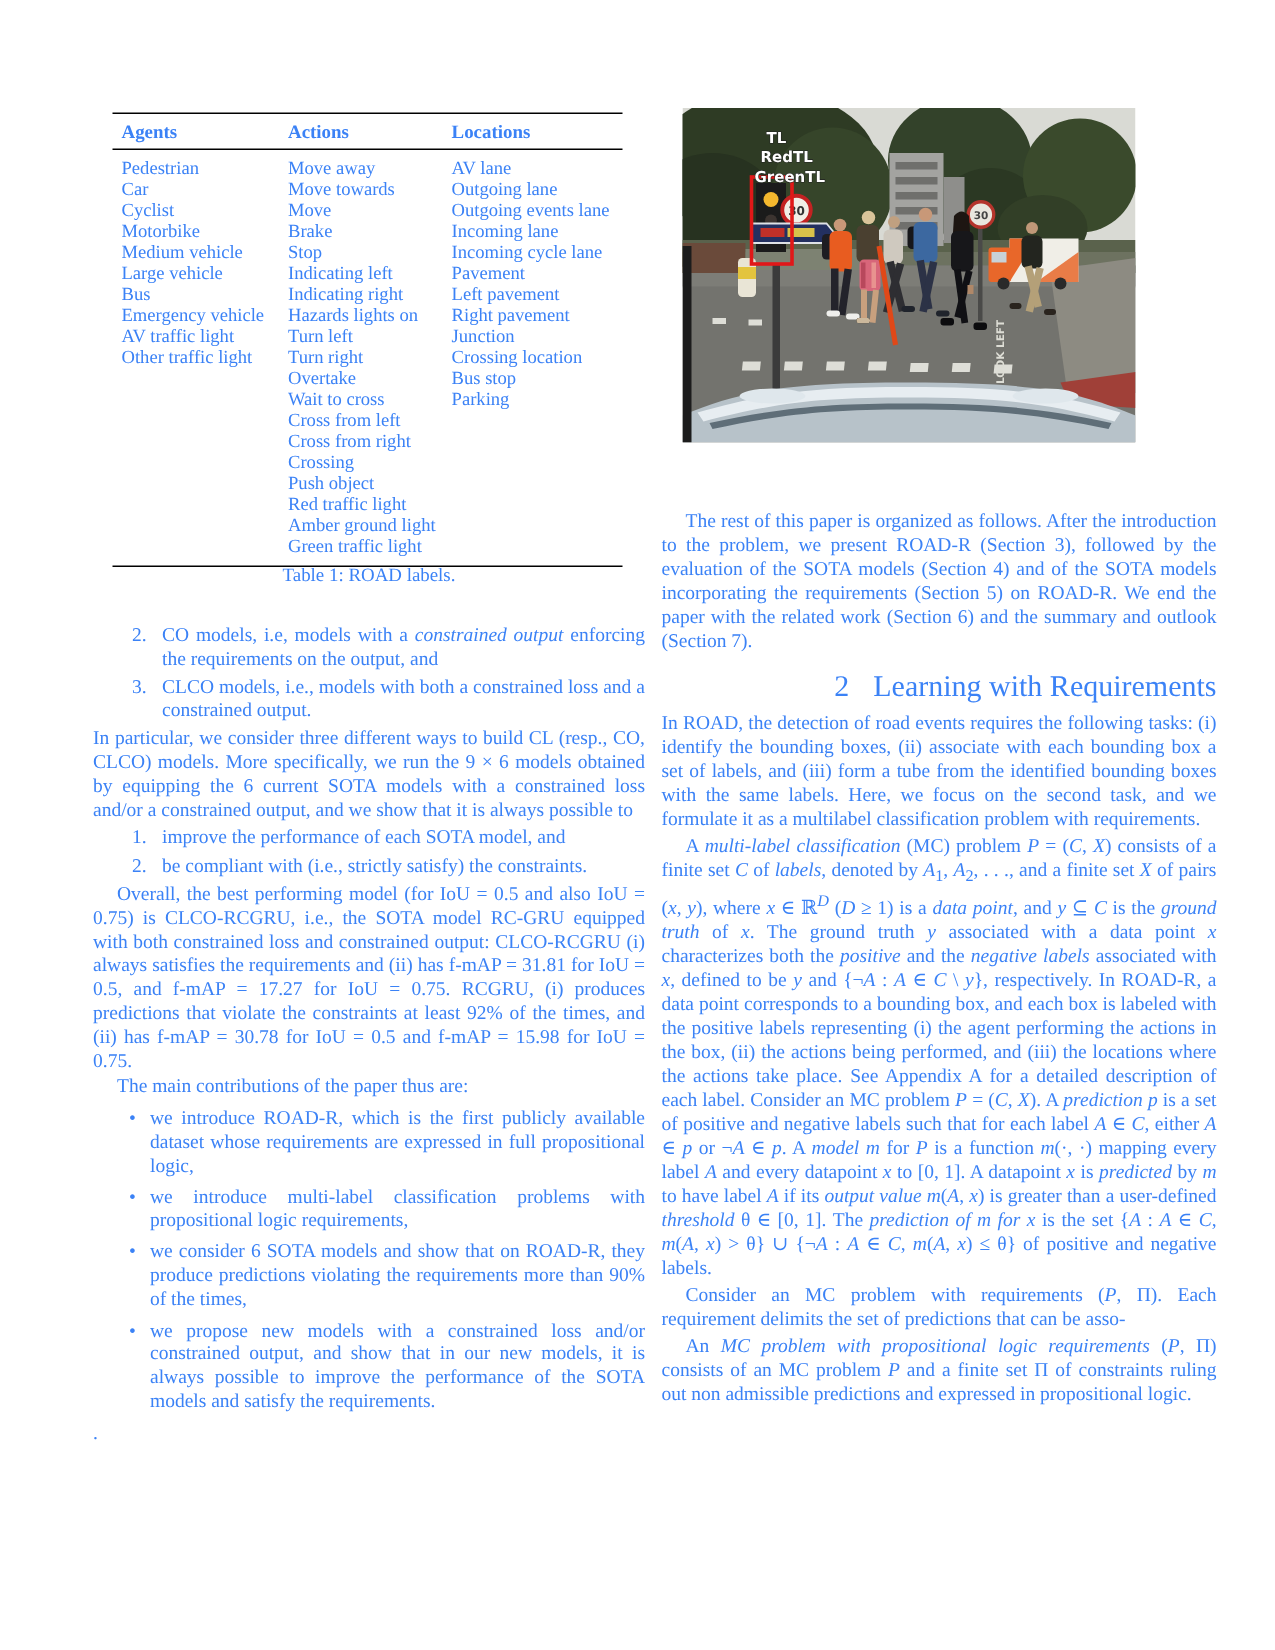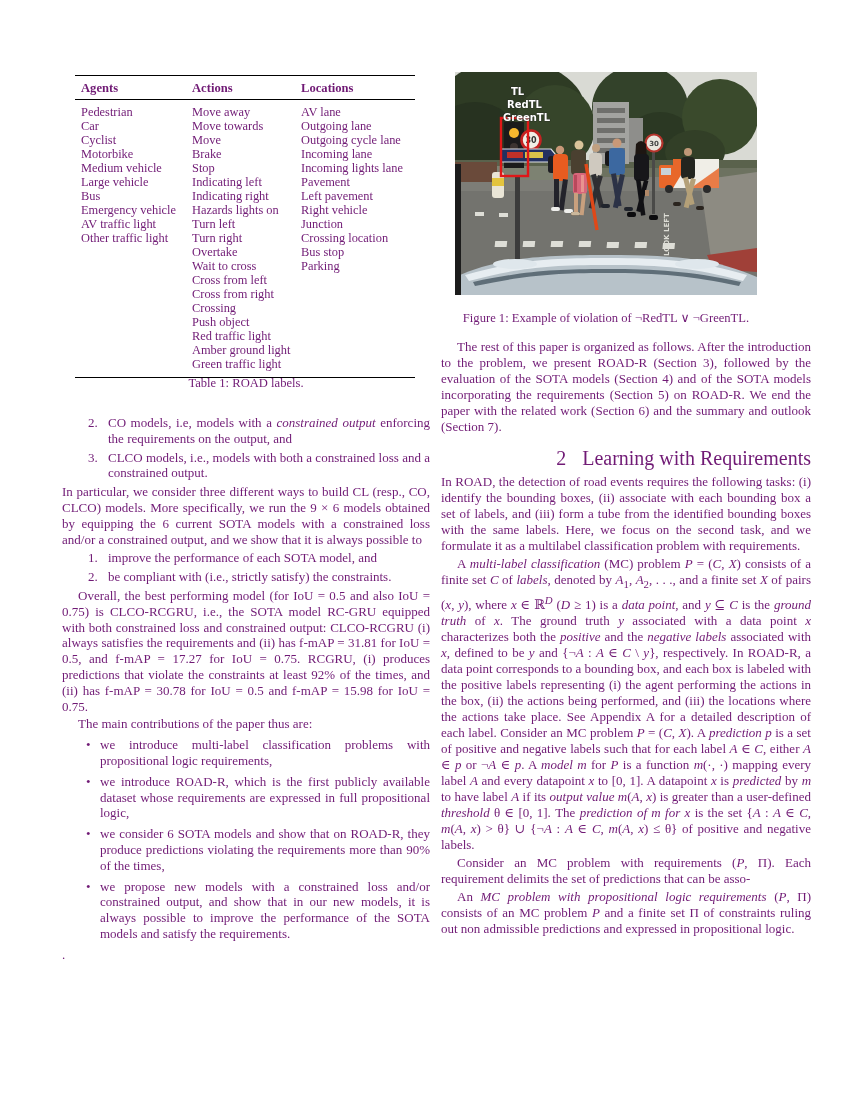--- a/index.html
+++ b/index.html
@@ -1,16 +1,16 @@
 <!DOCTYPE html>
 <html><head>
 <meta charset="utf-8">
 <style>
   html,body{margin:0;padding:0;width:850px;height:1100px;background:#ffffff;overflow:hidden;}
-  .page{position:relative;width:850px;height:1100px;background:#fff;color:#701a75;
+  .page{position:relative;width:850px;height:1100px;background:#fff;color:#3b82f6;
         font-family:"Liberation Serif","DejaVu Serif",serif;}
   
   .roadtable{position:absolute;left:75px;top:75px;width:340px;font-size:12.4px;line-height:14px;}
   .roadtable .rule-thick{border-top:1.6px solid #000;}
   .roadtable .rule-thin{border-top:0.9px solid #000;}
   .thead{display:flex;font-weight:bold;padding:5px 0 4px 6px;font-size:12.6px;}
   .tbody{display:flex;padding:5px 0 6px 6px;}
   .tcol-a{width:113px;}
   .tcol-b{width:111px;}
   .tcol-c{width:116px;}
@@ -87,26 +87,26 @@
           <div class="trow">Crossing</div>
           <div class="trow">Push object</div>
           <div class="trow">Red traffic light</div>
           <div class="trow">Amber ground light</div>
           <div class="trow">Green traffic light</div>
         </div>
       <div class="tcol-c">
 
       <div class="trow">AV lane</div>
           <div class="trow">Outgoing lane</div>
-          <div class="trow">Outgoing cycle lane</div>
+          <div class="trow">Outgoing events lane</div>
           <div class="trow">Incoming lane</div>
-          <div class="trow">Incoming lights lane</div>
+          <div class="trow">Incoming cycle lane</div>
           <div class="trow">Pavement</div>
           <div class="trow">Left pavement</div>
-          <div class="trow">Right vehicle</div>
+          <div class="trow">Right pavement</div>
           <div class="trow">Junction</div>
           <div class="trow">Crossing location</div>
           <div class="trow">Bus stop</div>
           <div class="trow">Parking</div>
         </div>
     </div>
     <div class="rule-thick"></div>
   </div>
   <div class="tablecaption">Table 1: ROAD labels.</div>
 
@@ -268,21 +268,20 @@
       <rect x="0" y="92" width="6" height="131" fill="#1c1c1c"></rect>
 
       <rect x="46" y="46" width="27" height="58" fill="none" stroke="#e01818" stroke-width="2.4"></rect>
       <g>
         <text class="fig-label" x="56" y="23" font-size="10">TL</text>
         <text class="fig-label" x="52" y="36" font-size="10">RedTL</text>
         <text class="fig-label" x="48" y="49" font-size="10">GreenTL</text>
       </g>
     </svg>
   </div>
-  <div class="figcaption">Figure 1: Example of violation of ¬RedTL ∨ ¬GreenTL.</div>
 
   <div class="col col-left">
     <div class="enum">
 
         <div class="enum-item">
           <span class="num">2.</span>
           <div class="itxt">CO models, i.e, models with a <i>constrained output</i> enforcing the requirements on the output, and</div>
         </div>
 
         <div class="enum-item">
@@ -302,26 +301,26 @@
           <span class="num">2.</span>
           <div class="itxt">be compliant with (i.e., strictly satisfy) the constraints.</div>
         </div>
       </div>
     <p class="para indent">Overall, the best performing model (for IoU = 0.5 and also IoU = 0.75) is CLCO-RCGRU, i.e., the SOTA model RC-GRU equipped with both constrained loss and constrained output: CLCO-RCGRU (i) always satisfies the requirements and (ii) has f-mAP = 31.81 for IoU = 0.5, and f-mAP = 17.27 for IoU = 0.75. RCGRU, (i) produces predictions that violate the constraints at least 92% of the times, and (ii) has f-mAP = 30.78 for IoU = 0.5 and f-mAP = 15.98 for IoU = 0.75.</p>
     <p class="para indent">The main contributions of the paper thus are:</p>
     <div class="bullets">
 
         <div class="bullet-item">
           <span class="bul"></span>
-          <div class="itxt">we introduce multi-label classification problems with propositional logic requirements,</div>
+          <div class="itxt">we introduce ROAD-R, which is the first publicly available dataset whose requirements are expressed in full propositional logic,</div>
         </div>
 
         <div class="bullet-item">
           <span class="bul"></span>
-          <div class="itxt">we introduce ROAD-R, which is the first publicly available dataset whose requirements are expressed in full propositional logic,</div>
+          <div class="itxt">we introduce multi-label classification problems with propositional logic requirements,</div>
         </div>
 
         <div class="bullet-item">
           <span class="bul"></span>
           <div class="itxt">we consider 6 SOTA models and show that on ROAD-R, they produce predictions violating the requirements more than 90% of the times,</div>
         </div>
 
         <div class="bullet-item">
           <span class="bul"></span>
           <div class="itxt">we propose new models with a constrained loss and/or constrained output, and show that in our new models, it is always possible to improve the performance of the SOTA models and satisfy the requirements.</div>

